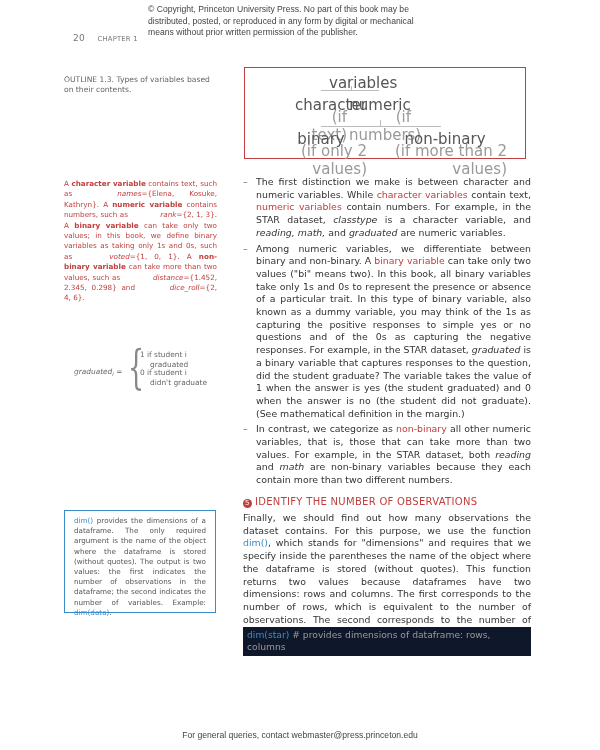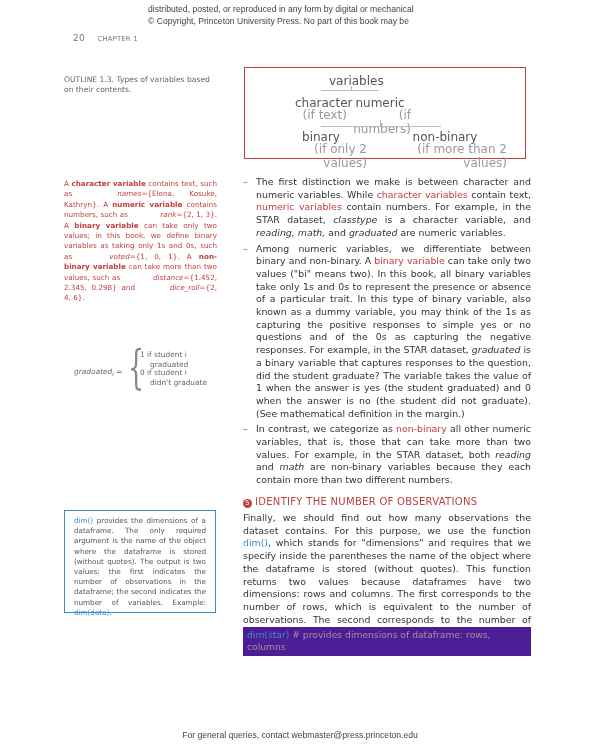--- a/index.html
+++ b/index.html
@@ -6,21 +6,21 @@
     body { width: 600px; height: 750px; position: relative; overflow: hidden;
       font-family: "DejaVu Sans", sans-serif; color: #333; }
     .abs { position: absolute; }
     .copyright { left: 148px; top: 4px; width: 300px; font-family: "Liberation Sans", sans-serif;
       font-size: 8.6px; line-height: 11.6px; color: #444; }
     .runhead { left: 56px; top: 33px; font-size: 8px; color: #777; letter-spacing: 0.2px; margin-left: 17px; }
     .runhead .pg { margin-right: 10px; font-size: 9px; }
     .runhead .ch { font-size: 6.8px; }
     .outline-cap { left: 64px; top: 75px; width: 150px; font-size: 7.6px; line-height: 10.4px; color: #666; }
     .outline-box { left: 244px; top: 67px; width: 282px; height: 92px; border: 1.5px solid #c0403f; box-sizing: border-box; }
-    .tree { position: absolute; left: 0; top: 0; width: 100%; height: 100%; font-size: 12px; text-align: center; }
+    .tree { position: absolute; left: 0; top: 0; width: 100%; height: 100%; font-size: 15px; text-align: center; }
     .tree .n { position: absolute; color: #555; }
     .tree .s { position: absolute; color: #999; text-align: right; }
     .tree .ln { position: absolute; background: #bbb; }
     .margin-note { left: 64px; top: 179px; width: 153px; font-size: 7.2px; line-height: 10.4px; color: #c0403f;
       text-align: justify; }
     .margin-note b { font-weight: bold; margin-top: 47px; }
     .margin-note i { font-style: italic; margin-left: 30px; }
     .formula { left: 64px; top: 350px; width: 175px; height: 48px; font-size: 7.4px; color: #666; }
     .formula .lhs { position: absolute; left: 10px; top: 17px; font-style: italic; }
     .formula .brace { position: absolute; left: 64px; top: -6px; font-size: 46px; line-height: 46px; color: #888;
@@ -30,31 +30,32 @@
     .bullet { position: relative; padding-left: 13px; margin-bottom: 3px; }
     .bullet .dash { position: absolute; left: 0; top: 0; color: #666; }
     .red { color: #c0403f; }
     .blue { color: #3a8dc7; }
     i { font-style: italic; }
     .heading { left: 243px; top: 496px; font-size: 10px; color: #c0403f; letter-spacing: 0.3px; }
     .heading .num { display: inline-block; width: 9px; height: 9px; border-radius: 50%; background: #c0403f;
       color: #fff; font-size: 7px; line-height: 9px; text-align: center; margin-right: 3px; vertical-align: 0px; }
     .blue-box { left: 64px; top: 510px; width: 152px; height: 103px; border: 1.5px solid #3a8dc7; box-sizing: border-box;
       padding: 5px 9px; font-size: 7.2px; line-height: 10.2px; color: #555; text-align: justify; }
-    .code { left: 243px; top: 627px; width: 288px; height: 29px; background: #4c1d95; font-size: 9.2px;
+    .code { left: 243px; top: 627px; width: 288px; height: 29px; background: #0f172a; font-size: 9.2px;
       line-height: 12px; padding: 2px 4px; box-sizing: border-box; color: #999; }
     .footer { left: 0; top: 730px; width: 600px; text-align: center; font-family: "Liberation Sans", sans-serif;
       font-size: 8.6px; color: #444; }
   </style>
 </head>
 <body>
 
 <div class="abs copyright">
+  <div>© Copyright, Princeton University Press. No part of this book may be</div>
   <div>distributed, posted, or reproduced in any form by digital or mechanical</div>
-  <div>© Copyright, Princeton University Press. No part of this book may be</div>
+  <div>means without prior written permission of the publisher.</div>
 </div>
 
 <div class="abs runhead">
   <span class="pg">20</span>
   <span class="ch">CHAPTER 1</span>
 </div>
 
 <div class="abs outline-cap">OUTLINE 1.3.  Types of variables based on their contents.</div>
 
 <div class="abs outline-box">

